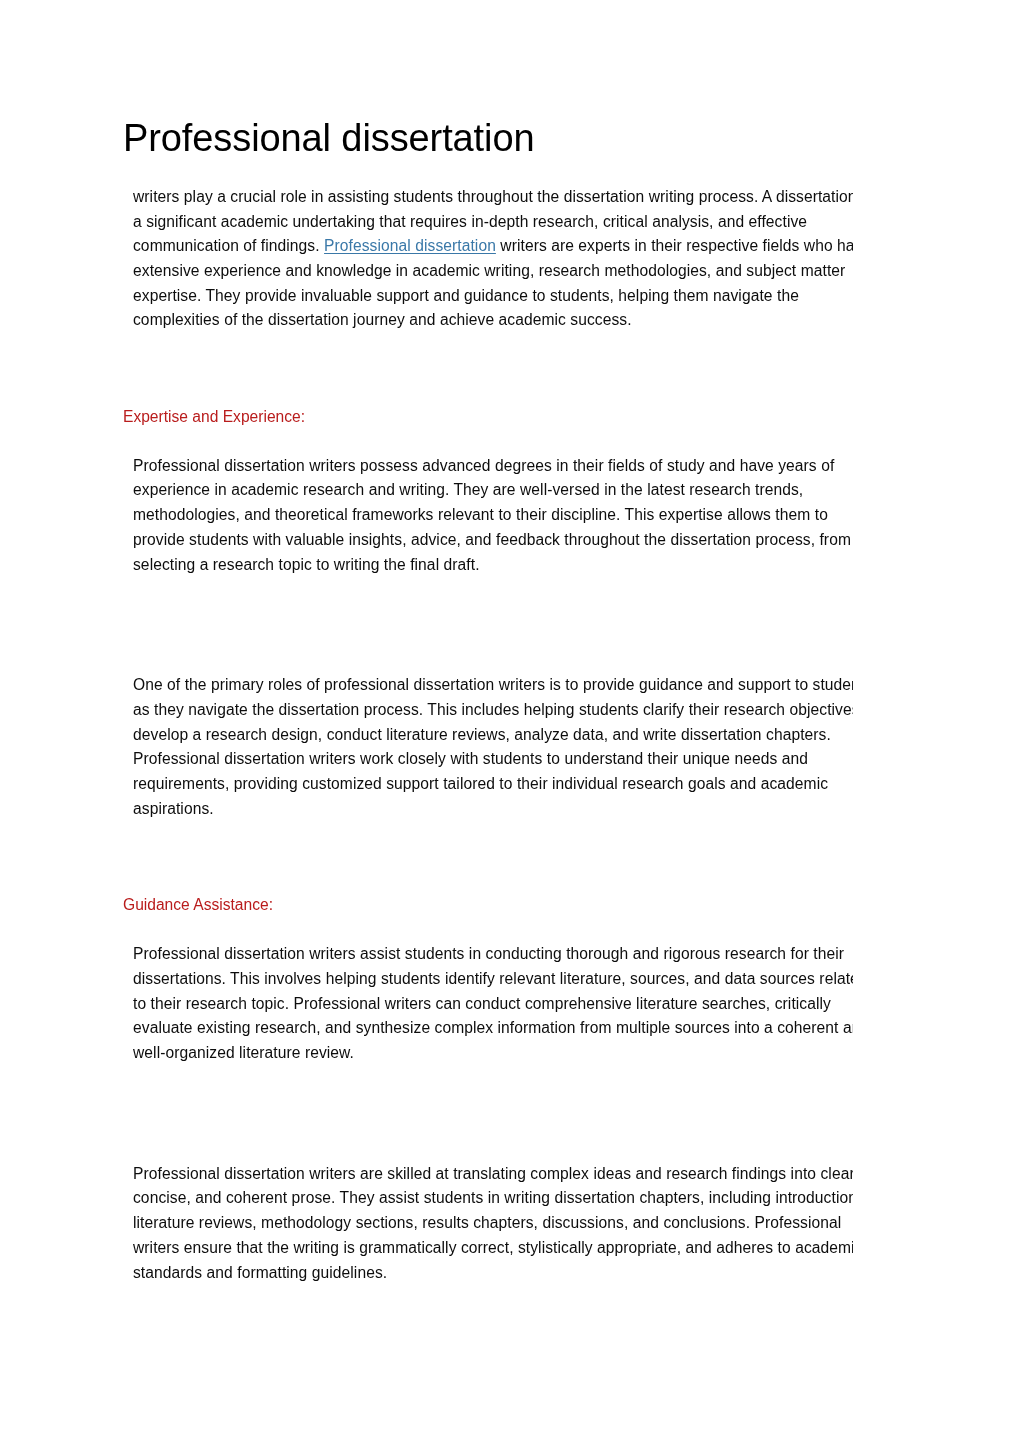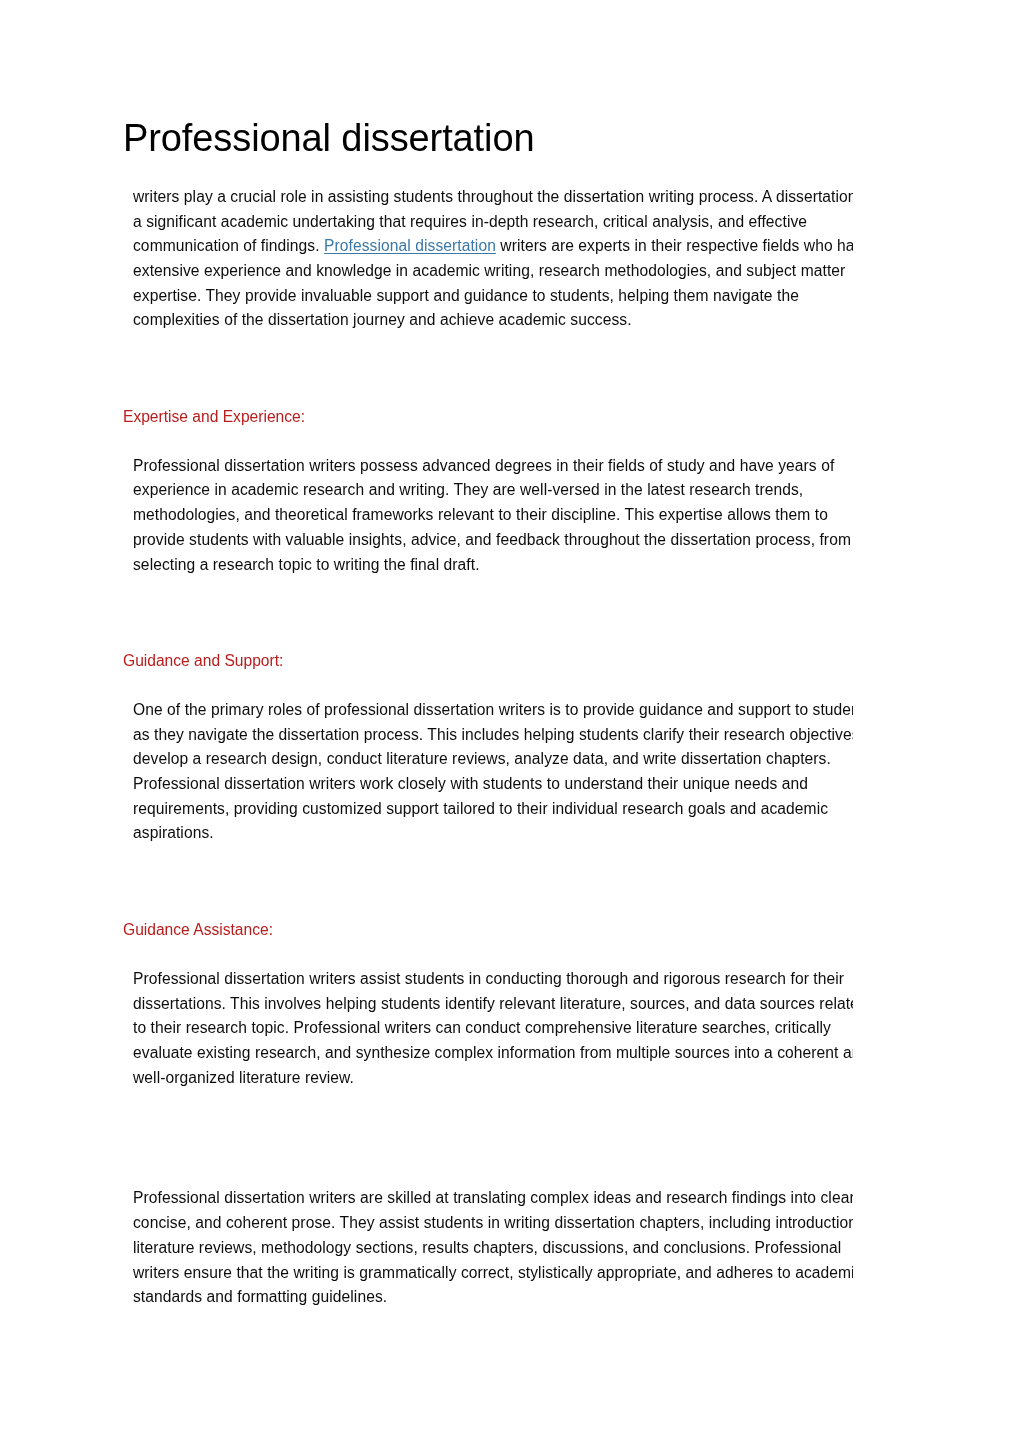--- a/index.html
+++ b/index.html
@@ -79,21 +79,20 @@
     <p class="para"><span>writers play a crucial role in assisting students throughout the dissertation writing process. A dissertation is a significant academic undertaking that requires in-depth research, critical analysis, and effective communication of findings. </span><a class="doc-link">Professional dissertation</a><span> writers are experts in their respective fields who have extensive experience and knowledge in academic writing, research methodologies, and subject matter expertise. They provide invaluable support and guidance to students, helping them navigate the complexities of the dissertation journey and achieve academic success.</span></p>
 
     <div class="gap-after-intro"></div>
 
     <p class="section-heading">Expertise and Experience:</p>
     <div class="gap-heading-para"></div>
     <p class="para">Professional dissertation writers possess advanced degrees in their fields of study and have years of experience in academic research and writing. They are well-versed in the latest research trends, methodologies, and theoretical frameworks relevant to their discipline. This expertise allows them to provide students with valuable insights, advice, and feedback throughout the dissertation process, from selecting a research topic to writing the final draft.</p>
 
     <div class="gap-section"></div>
 
-    <p class="section-heading">Guidance and Support:</p>
     <div class="gap-heading-para"></div>
     <p class="para">One of the primary roles of professional dissertation writers is to provide guidance and support to students as they navigate the dissertation process. This includes helping students clarify their research objectives, develop a research design, conduct literature reviews, analyze data, and write dissertation chapters. Professional dissertation writers work closely with students to understand their unique needs and requirements, providing customized support tailored to their individual research goals and academic aspirations.</p>
 
     <div class="gap-section"></div>
 
     <p class="section-heading">Guidance Assistance:</p>
     <div class="gap-heading-para"></div>
     <p class="para">Professional dissertation writers assist students in conducting thorough and rigorous research for their dissertations. This involves helping students identify relevant literature, sources, and data sources related to their research topic. Professional writers can conduct comprehensive literature searches, critically evaluate existing research, and synthesize complex information from multiple sources into a coherent and well-organized literature review.</p>
 
     <div class="gap-section"></div>

